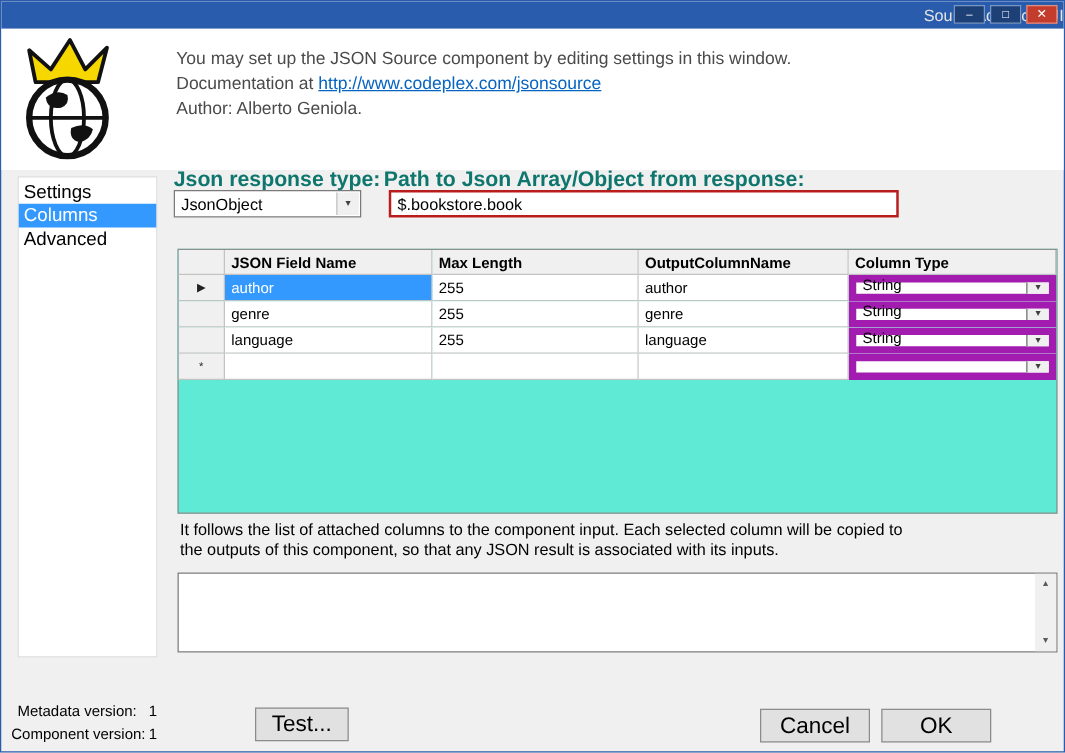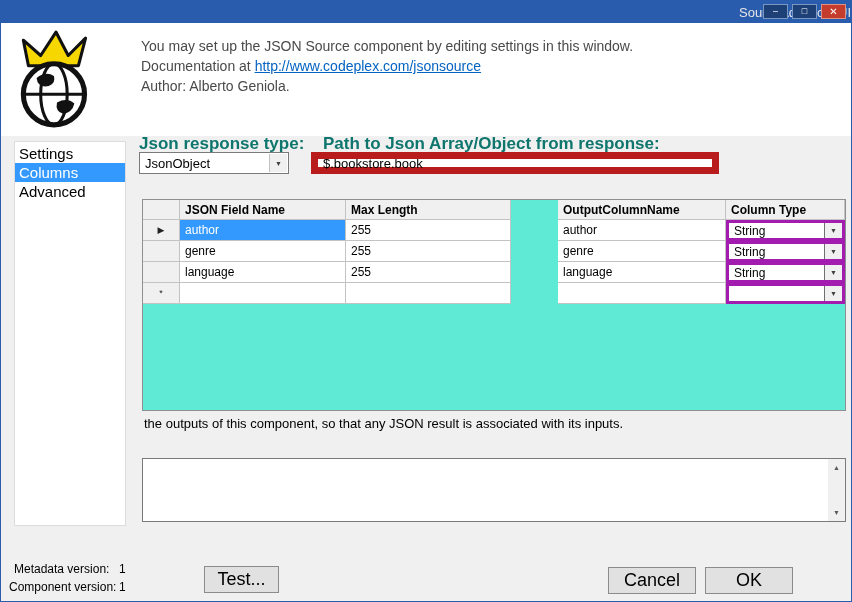--- a/index.html
+++ b/index.html
@@ -24,47 +24,47 @@
 
   
   .sidebar { position:absolute; left:13px; top:140px; width:112px; height:385px;
              background:#fff; border:1px solid #dcdcdc; font-size:15px; padding-top:2px; }
   .sidebar-item { padding:1px 4px; color:#000; cursor:default; }
   .sidebar-item.selected { background:#3399ff; color:#fff; }
 
   
   .form-label { position:absolute; font-weight:bold; font-size:17px; color:#0f766e; }
   .lbl-response { left:138px; top:133px; }
-  .lbl-path { left:322px; top:133px; }
+  .lbl-path { left:306px; top:133px; }
   .combo { position:absolute; background:#fff; border:1px solid #7a7a7a; font-size:13px;
            display:flex; align-items:center; padding-left:5px; }
   .combo-response { left:138px; top:151px; width:150px; height:22px; }
   .combo .dd { position:absolute; right:1px; top:1px; bottom:1px; width:18px; background:#f0f0f0;
                border-left:1px solid #c2c2c2; display:flex; align-items:center; justify-content:center;
                font-size:7px; color:#404040; }
   .input-path { position:absolute; left:310px; top:151px; width:408px; height:22px; background:#fff;
-                border:7px solid #b91c1c; font-size:13px; display:flex; align-items:center; padding-left:5px; }
+                border:2px solid #b91c1c; font-size:13px; display:flex; align-items:center; padding-left:5px; }
 
   
   .grid { position:absolute; left:141px; top:198px; width:704px; height:212px;
           background:#5eead4; border:1px solid #8f8f8f; font-size:12px; }
   .g-row { display:flex; }
   .g-h { height:20px; }
   .g-r { height:21px; }
   .gc { border-right:1px solid #c3c3c3; border-bottom:1px solid #c3c3c3; display:flex;
         align-items:center; padding:0 5px; background:#fff; overflow:hidden; white-space:nowrap; }
   .gc.sel-col { width:37px; background:#f0f0f0; justify-content:center; padding:0; font-size:9px; color:#222; }
   .gc.c-field { width:166px; }
   .gc.c-max { width:165px; }
-  .gc.c-out { width:168px;margin-left:47px; }
+  .gc.c-out { width:168px; }
   .gc.c-type { flex:1; padding:0; position:relative; background:transparent; border-bottom:none; border-right:none; }
   .g-h .gc { background:#f0f0f0; font-weight:bold; }
   .g-h .gc.c-type { background:#f0f0f0; border-right:1px solid #c3c3c3; border-bottom:1px solid #c3c3c3; padding:0 5px; }
   .cell-selected { background:#3399ff !important; color:#fff; }
-  .type-combo { position:absolute; top:0; left:0; right:0; bottom:0; border:3px solid #a21caf;
+  .type-combo { position:absolute; top:0; left:0; right:0; bottom:0; border:6px solid #a21caf;
                 display:flex; align-items:flex-end; padding-left:5px; background:#fff; }
   .type-combo .dd2 { position:absolute; right:0; top:0; bottom:0; width:18px;
                      border-left:1px solid #707070; background:#f0f0f0; display:flex;
                      align-items:center; justify-content:center; font-size:7px; color:#404040; }
 
   
   .desc { position:absolute; left:143px; top:415px; font-size:13px; color:#000; line-height:16px; }
 
   
   .multiline { position:absolute; left:141px; top:457px; width:704px; height:64px;
@@ -193,20 +193,21 @@
       <div class="gc c-type">
         <div class="type-combo">
           <span></span>
           <span class="dd2">▼</span>
         </div>
       </div>
     </div>
   </div>
 
   <div class="desc">
+    <div>It follows the list of attached columns to the component input. Each selected column will be copied to</div>
     <div>the outputs of this component, so that any JSON result is associated with its inputs.</div>
   </div>
 
   <div class="multiline">
     <div class="vscroll">
       <div class="scroll-btn">▲</div>
       <div class="scroll-btn">▼</div>
     </div>
   </div>
 

